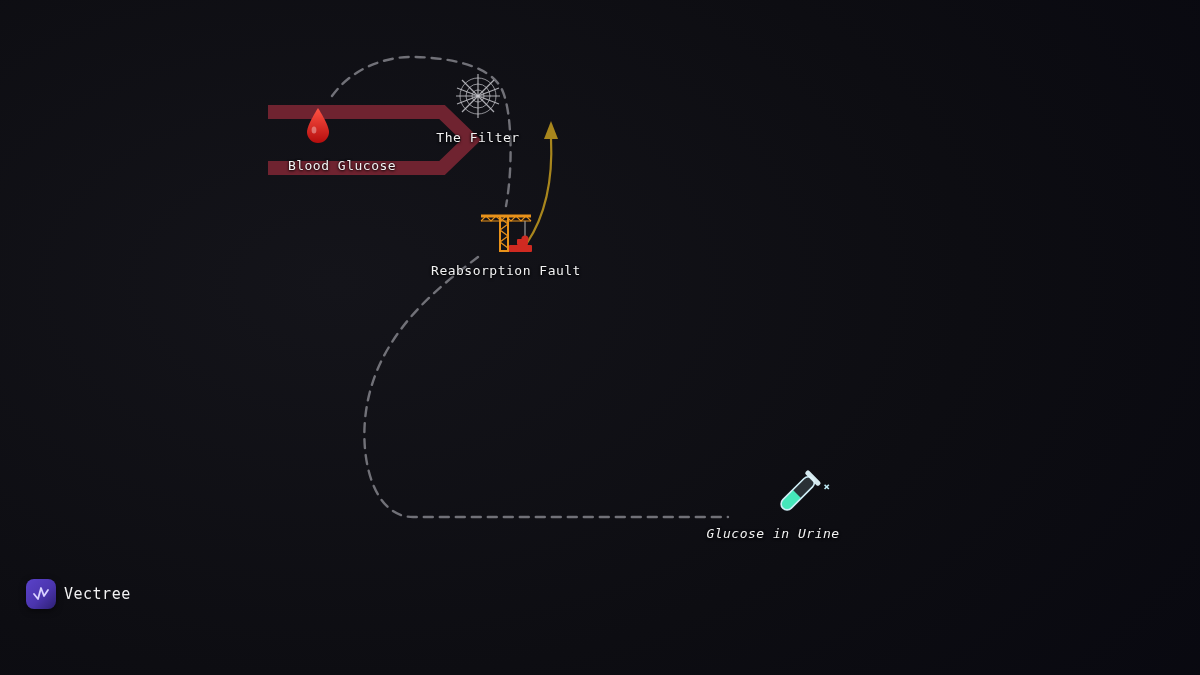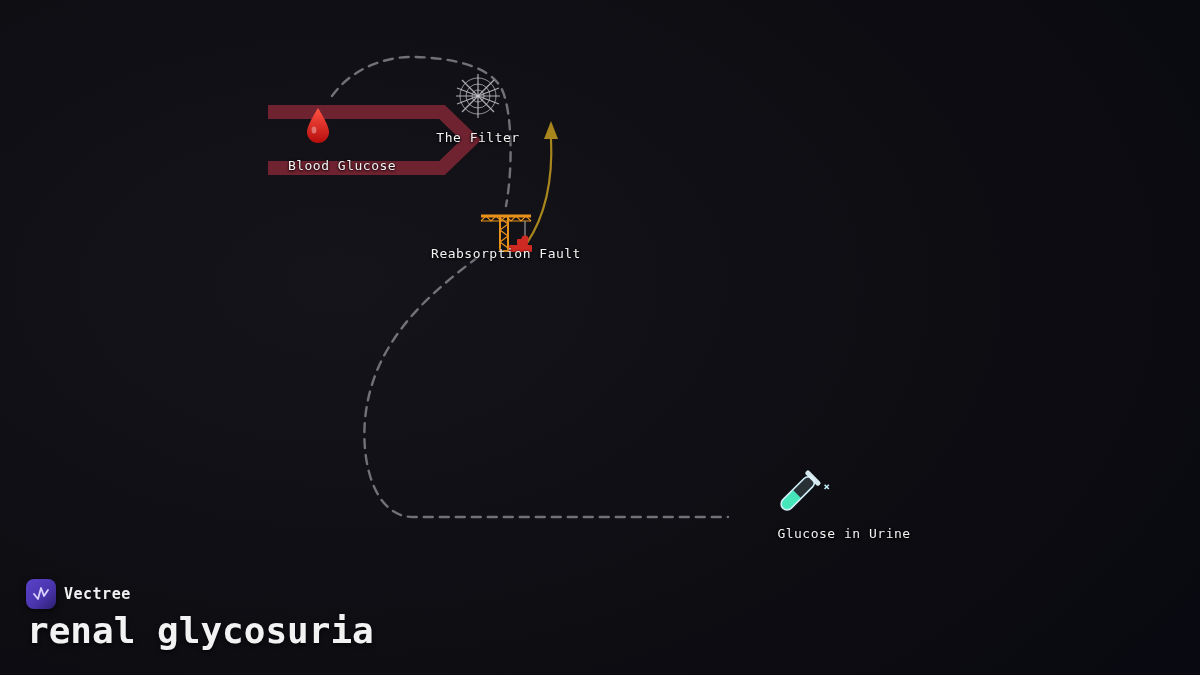--- a/index.html
+++ b/index.html
@@ -37,21 +37,21 @@
   .tube-rim{fill:#dff4fa;opacity:.95;}
 
   .brand-badge{
     position:absolute;left:26px;top:579px;width:30px;height:30px;
     border-radius:8px;
     background:linear-gradient(135deg,#5a42c9 0%,var(--brand-purple) 55%,#2c1f72 100%);
     box-shadow:0 2px 6px rgba(0,0,0,.5);
   }
   .brand-name{
     position:absolute;left:64px;top:585px;
-    color:var(--text-light);font-size:15px;font-weight:bold;letter-spacing:.5px;
+    color:var(--text-light);font-size:15px;font-weight:normal;letter-spacing:.5px;
   }
   .page-title{
     position:absolute;left:27px;top:610px;
     color:var(--text-light);font-size:36px;font-weight:bold;letter-spacing:0px;
     text-shadow:0 2px 4px rgba(0,0,0,.6);
   }
   .page-url{
     position:absolute;right:24px;top:624px;
     color:var(--text-muted);font-size:14px;letter-spacing:.5px;
   }
@@ -116,28 +116,27 @@
       <rect class="tube-rim" x="-9.5" y="-25" width="19" height="5" rx="2"></rect>
       <line x1="13" y1="-26" x2="19" y2="-26" stroke="#bfeaf5" stroke-width="1.6"></line>
       <line x1="16" y1="-29" x2="16" y2="-23" stroke="#bfeaf5" stroke-width="1.6"></line>
     </g>
   </svg>
 
   <div class="lbl" style="left:318px;top:158px;margin-left:24px;">Blood Glucose</div>
 
   <div class="lbl" style="left:478px;top:130px;">The Filter</div>
 
-  <div class="lbl" style="left:506px;top:246px;">Reabsorption Fault</div>
+  <div class="lbl" style="left:506px;top:263px;">Reabsorption Fault</div>
 
-  <div class="lbl" style="left:844px;top:526px;">Glucose in Urine</div>
+  <div class="lbl" style="left:773px;top:526px;font-style:italic;">Glucose in Urine</div>
 
   <div class="brand-badge">
     <svg width="30" height="30" viewBox="0 0 30 30">
       <path d="M8,15 L12,20 L15,9 L18,17 L22,11" fill="none" stroke="#d9d2ff" stroke-width="1.8" stroke-linecap="round" stroke-linejoin="round"></path>
     </svg>
   </div>
 
   <div class="brand-name">Vectree</div>
 
-  <div class="page-title">renal glycosuria</div>
 
 
 </div>
 
 </body></html>

